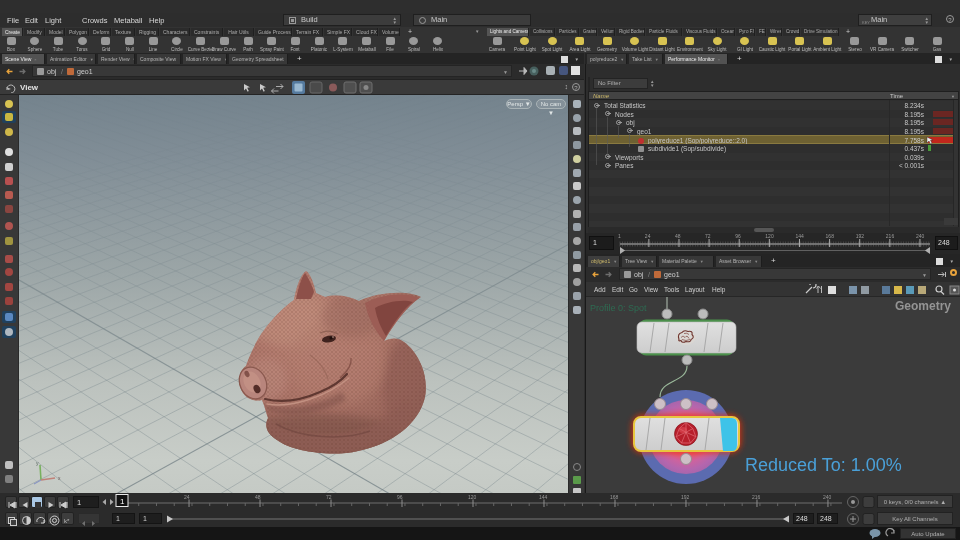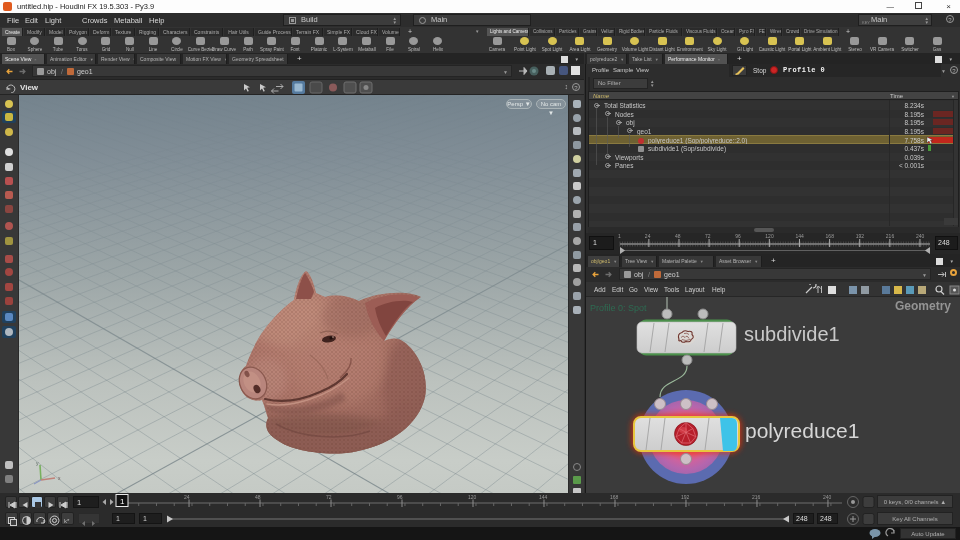--- a/index.html
+++ b/index.html
@@ -16,27 +16,20 @@
 .tool .lbl{display:block;margin-top:1px;font-size:5px;transform:scale(.92);white-space:nowrap;}
 .ptab{position:absolute;top:1px;height:10px;background:#383838;color:#b4b4b4;font-size:5px;line-height:10px;padding:0 3px;border-right:1px solid #1d1d1d;white-space:nowrap;overflow:hidden;}
 .ptab.sel{background:#525252;color:#eee;}
 .ptab .x{color:#8a8a8a;margin-left:3px;font-size:4px;}
 .qcirc{position:absolute;width:8px;height:8px;border:1px solid #999;border-radius:50%;color:#b5b5b5;font-size:6px;text-align:center;line-height:8px;}
 .spin{position:absolute;color:#999;font-size:4.5px;line-height:3.5px;text-align:center;}
 </style></head>
 <body>
 <div id="app">
 
-  <div id="title" class="abs">
-    <div class="abs" style="left:3px;top:2px;width:9px;height:9px;background:#e05a1e;border-radius:2px;"></div>
-    <div class="abs" style="left:17px;">untitled.hip - Houdini FX 19.5.303 - Py3.9</div>
-    <div class="abs" style="right:66px;top:0px;color:#333;">—</div>
-    <div class="abs" style="right:38px;top:2px;width:7px;height:7px;border:1px solid #444;"></div>
-    <div class="abs" style="right:9px;top:0px;color:#333;font-size:8px;">×</div>
-  </div>
 
   <div id="menubar" class="abs">
     <span class="m" style="left:7px;">File</span>
     <span class="m" style="left:25px;">Edit</span>
     <span class="m" style="left:45px;">Light</span>
     <span class="m" style="left:82px;">Crowds</span>
     <span class="m" style="left:114px;">Metaball</span>
     <span class="m" style="left:149px;">Help</span>
     <div class="ddbox" style="left:283px;top:1px;width:118px;height:12px;line-height:10px;">
       <span style="position:absolute;left:5px;top:2px;width:7px;height:7px;border:1px solid #999;"></span>
@@ -543,36 +536,20 @@
         <div class="abs" style="left:4px;top:196.79999999999998px;width:8px;height:8px;border-radius:2px;background:#9aa2aa;"></div>
         <div class="abs" style="left:4px;top:210.5px;width:8px;height:8px;border-radius:2px;background:#a8b0b8;"></div>
         <div class="abs" style="left:4px;top:368px;width:8px;height:8px;border-radius:50%;border:1px solid #888;color:#999;font-size:6px;line-height:8px;text-align:center;"></div>
         <div class="abs" style="left:4px;top:381px;width:8px;height:8px;background:#5a9a4a;border-radius:1px;"></div>
         <div class="abs" style="left:4px;top:393px;width:8px;height:8px;background:#c8c8c8;border-radius:1px;"></div>
       </div>
   </div>
 
   <div class="abs" id="rightpane" style="left:585px;top:64px;width:375px;height:429px;background:#2d2d2d;border-left:1px solid #191919;">
 
-    <div class="abs" style="left:0;top:0;width:375px;height:13px;background:#2d2d2d;color:#cdcdcd;font-size:6.5px;">
-      <span class="t" style="left:6px;top:3px;font-size:6px;">Profile</span>
-      <span class="t" style="left:27px;top:3px;font-size:6px;">Sample</span>
-      <span class="t" style="left:50px;top:3px;font-size:6px;">View</span>
-      <div class="abs" style="left:143px;top:0;width:212px;height:13px;background:#262626;"></div>
-      <div class="abs" style="left:146px;top:1px;width:15px;height:11px;background:#3c3c3c;border:1px solid #222;">
-        <svg width="13" height="9" style="position:absolute;left:0px;top:0px;">
-          <path d="M 2,8 l 2,-1 l 6,-6 l 1.5,1.5 l -6,6 l -2.5,0.5 z" fill="#e8c25a"></path>
-        </svg>
-      </div>
-      <span class="t" style="left:167px;top:3px;color:#d8d8d8;">Stop</span>
-      <span class="t" style="left:184px;top:2px;width:8px;height:8px;background:#cc2525;border-radius:50%;border:1px solid #881515;"></span>
-      <span class="t" style="left:197px;top:2px;color:#f2f2f2;font-family:'Liberation Mono',monospace;font-size:7px;font-weight:bold;letter-spacing:0.5px;">Profile 0</span>
-      <span class="t" style="right:15px;top:4px;color:#999;font-size:5px;">▼</span>
-      <div class="qcirc" style="right:3px;top:2px;">?</div>
-    </div>
 
     <div class="abs" style="left:0;top:13px;width:375px;height:14px;background:#2d2d2d;">
       <div class="abs" style="left:2px;top:0;width:2px;height:14px;background:#242424;"></div>
       <div class="abs" style="left:7px;top:1px;width:55px;height:11px;background:#3c3c3c;border:1px solid #232323;color:#b0b0b0;font-size:6px;line-height:9px;">
         <span style="margin-left:4px;">No Filter</span>
       </div>
       <span class="spin" style="left:64px;top:3px;">▲<br>▼</span>
     </div>
 
     <div class="abs" id="perftable" style="left:2px;top:27px;width:371px;height:136px;background:#2f2f2f;border:1px solid #1f1f1f;">
@@ -921,22 +898,21 @@
     <circle r="11.5" fill="#b81f2c"></circle>
     <circle r="11.5" fill="none" stroke="#7a0d14" stroke-width="0.6"></circle>
     <g stroke="#f08a92" stroke-width="0.65" fill="none" opacity="0.8">
       <path d="M 0,-11.5 L -6.8,-5.4 L -9.8,2.7 L -4.5,9 L 4.5,9 L 9.8,2.7 L 6.8,-5.4 Z"></path>
       <path d="M 0,-11.5 L 0,-1.8 L -4.5,9 M 0,-1.8 L 4.5,9 M -6.8,-5.4 L 0,-1.8 L 6.8,-5.4 M -9.8,2.7 L 0,-1.8 L 9.8,2.7"></path>
     </g>
     <ellipse cx="-3" cy="-4" rx="4" ry="3" fill="#e85560" opacity="0.5"></ellipse>
   </g>
   <circle cx="100" cy="162" r="5.5" fill="#cdc0c6" stroke="#9a8a90"></circle>
   </svg>
-        <span class="t" style="left:158px;top:26px;color:#c9c9c9;font-size:20px;">subdivide1</span>
-        <span class="t" style="left:159px;top:122px;color:#d6d6d6;font-size:21px;">polyreduce1</span>
+        <span class="t" style="left:159px;top:158px;color:#4aa0d8;font-size:18px;">Reduced To: 1.00%</span>
       </div>
     </div>
   </div>
 
   <div class="abs" id="playbar" style="left:0;top:493px;width:960px;height:18px;background:#2b2b2b;">
       <div class="abs" style="left:5px;top:3px;width:12px;height:12px;background:#3d3d3d;border:1px solid #222;border-radius:2px;"><svg width="12" height="12">
           <path d="M 3,3 l 0,6 M 9,3 l -5,3 l 5,3 z M 10,3 l 0,6" stroke="#ccc" fill="#ccc" stroke-width="1"></path>
         </svg></div>
       <div class="abs" style="left:18px;top:3px;width:12px;height:12px;background:#3d3d3d;border:1px solid #222;border-radius:2px;"><svg width="12" height="12">
           <path d="M 8.5,3 l -5,3 l 5,3 z" fill="#ccc"></path>

